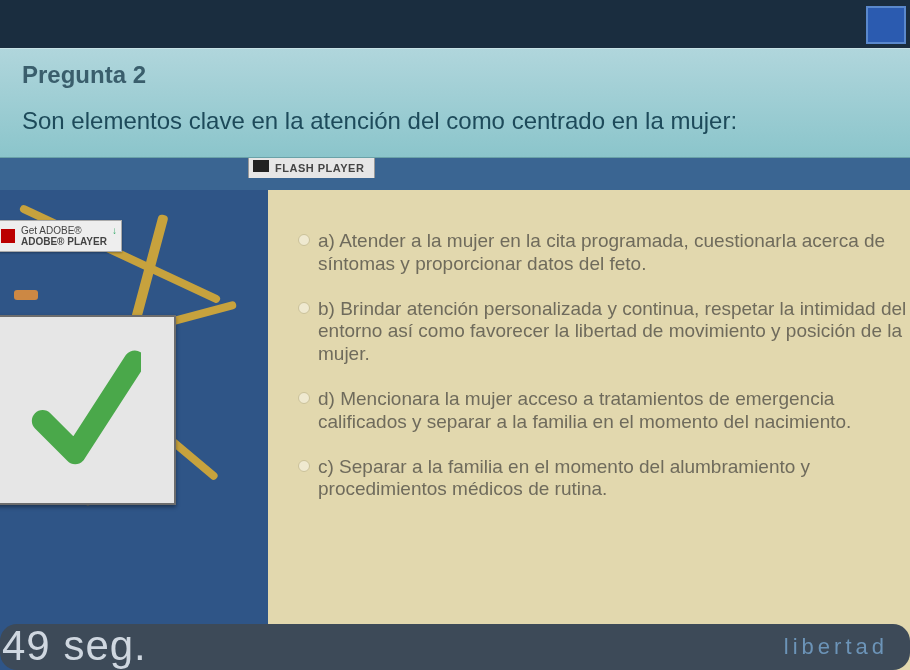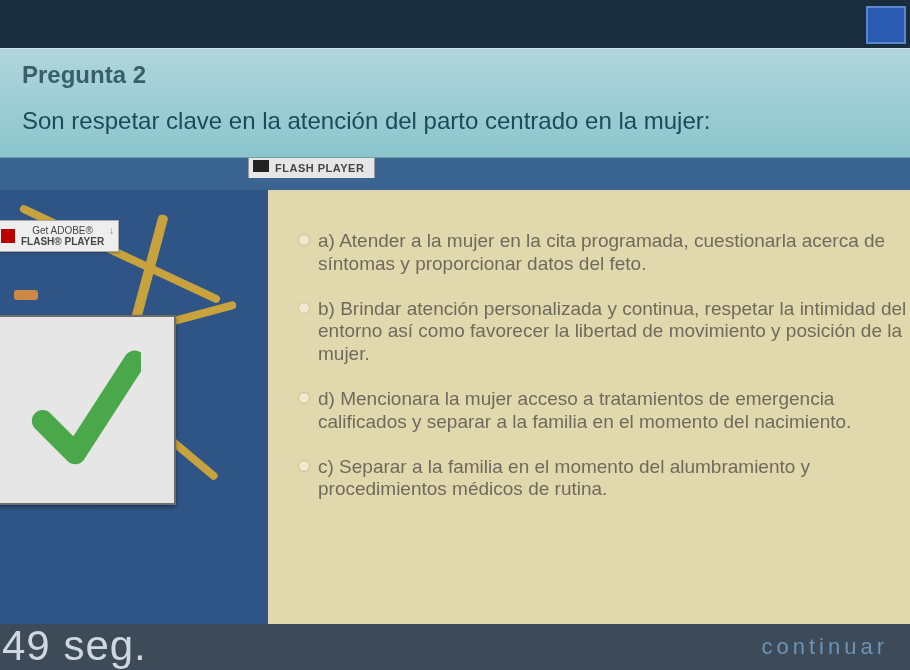--- a/index.html
+++ b/index.html
@@ -88,21 +88,21 @@
       left: -2px;
       top: 30px;
       background: #eee;
       border: 1px solid #aaa;
       padding: 4px 14px 4px 22px;
       font-size: 10px;
       line-height: 11px;
       color: #444;
       box-shadow: 0 1px 2px rgba(0,0,0,.3);
     }
-    .adobe-btn .l1 { display:block;text-align:center; }
+    .adobe-btn .l1 { display:block; }
     .adobe-btn .l2 { display:block; font-weight:bold; }
     .adobe-btn::before {
       content:'';
       position:absolute;
       left:2px; top:50%;
       width:14px; height:14px;
       margin-top:-7px;
       background:#b00;
     }
     .adobe-btn::after {
@@ -162,20 +162,21 @@
       border-radius: 50%;
       background: #efe9d0;
       border: 1px solid #cbc29a;
     }
     .footer {
       position: absolute;
       left: 0; bottom: 0;
       width: 100%;
       height: 46px;
       background: #3d4a58;
+      border-radius: 17px;
     }
     .timer {
       position: absolute;
       left: 2px;
       bottom: 0;
       color: #cfd7e0;
       font-size: 42px;
       font-weight: 300;
       letter-spacing: 1px;
     }
@@ -192,42 +193,42 @@
   </style>
 </head>
 <body>
 
 <div class="header-bar">
   <div class="header-corner"></div>
 </div>
 
 <div class="question-panel">
   <div class="question-title">Pregunta 2</div>
-  <div class="question-text">Son respetar clave en la atención del parto centrado en la mujer:</div>
+  <div class="question-text">Son elementos clave en la atención del como centrado en la mujer:</div>
 </div>
 
 <div class="mid-strip">
   <div class="flash-tab">
     <span class="flash-tab-icon"></span>
     <span>FLASH PLAYER</span>
   </div>
 </div>
 
 <div class="content-area">
 
   <div class="decor-lines">
     <div class="ln" style="left:10px;top:60px;width:220px;height:8px;transform:rotate(25deg)"></div>
     <div class="ln" style="left:10px;top:140px;width:230px;height:8px;transform:rotate(-15deg)"></div>
     <div class="ln" style="left:120px;top:20px;width:10px;height:300px;transform:rotate(15deg)"></div>
     <div class="ln" style="left:40px;top:220px;width:200px;height:8px;transform:rotate(40deg)"></div>
   </div>
 
   <div class="adobe-btn">
     <span class="l1">Get ADOBE®</span>
-    <span class="l2">FLASH® PLAYER</span>
+    <span class="l2">ADOBE® PLAYER</span>
   </div>
 
   <div class="aux-mark"></div>
 
   <div class="check-frame">
     <div class="checkmark">
       <svg viewBox="0 0 100 120">
         <path d="M10 70 L40 100 L95 15" stroke="#4aa84a" stroke-width="20" fill="none" stroke-linecap="round" stroke-linejoin="round"></path>
       </svg>
     </div>
@@ -249,14 +250,14 @@
     <div class="answer-item">
       <span class="radio"></span>
       <span class="letter">c)</span><span> Separar a la familia en el momento del alumbramiento y procedimientos médicos de rutina.</span>
     </div>
   </div>
 
 </div>
 
 <div class="footer">
   <div class="timer">49 seg.</div>
-  <div class="continue-btn">continuar</div>
+  <div class="continue-btn">libertad</div>
 </div>
 
 </body></html>

